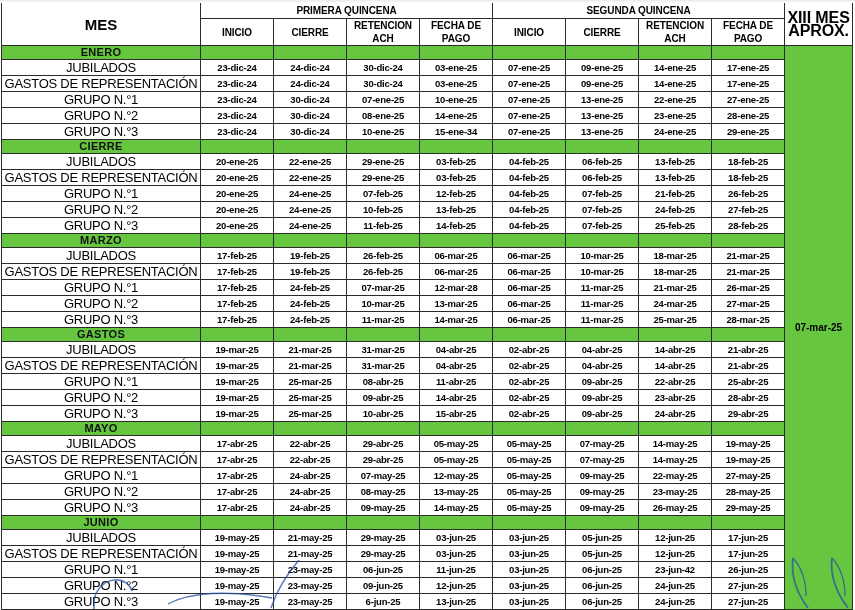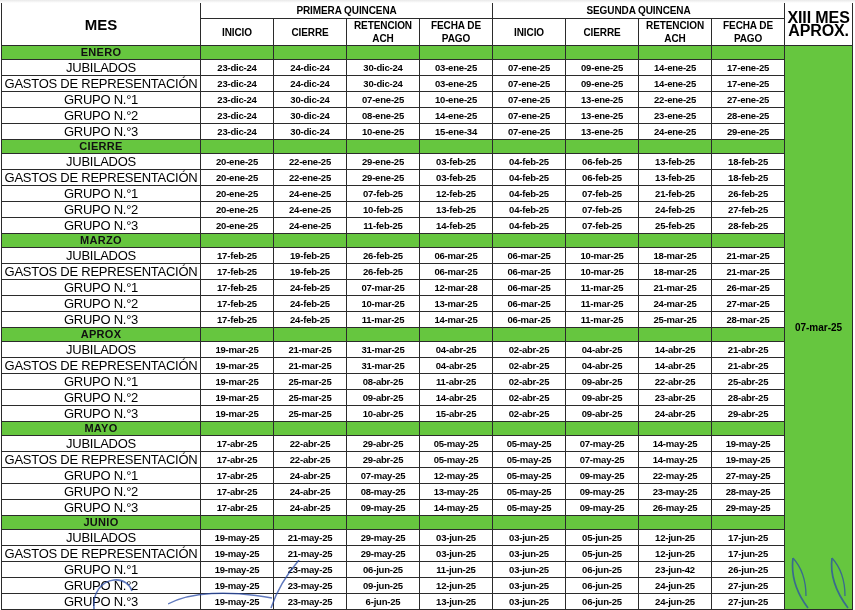--- a/index.html
+++ b/index.html
@@ -377,21 +377,21 @@
           <td class="datecell sep-left">17-feb-25</td>
           <td class="datecell">24-feb-25</td>
           <td class="datecell">11-mar-25</td>
           <td class="datecell">14-mar-25</td>
           <td class="datecell sep-left">06-mar-25</td>
           <td class="datecell">11-mar-25</td>
           <td class="datecell">25-mar-25</td>
           <td class="datecell">28-mar-25</td>
         </tr>
         <tr class="monthband">
-          <td class="month-name">APROX</td>
+          <td class="month-name">GASTOS</td>
           <td class="band-fill sep-left"></td>
           <td class="band-fill"></td>
           <td class="band-fill"></td>
           <td class="band-fill"></td>
           <td class="band-fill sep-left"></td>
           <td class="band-fill"></td>
           <td class="band-fill"></td>
           <td class="band-fill"></td>
         </tr>
         <tr>

